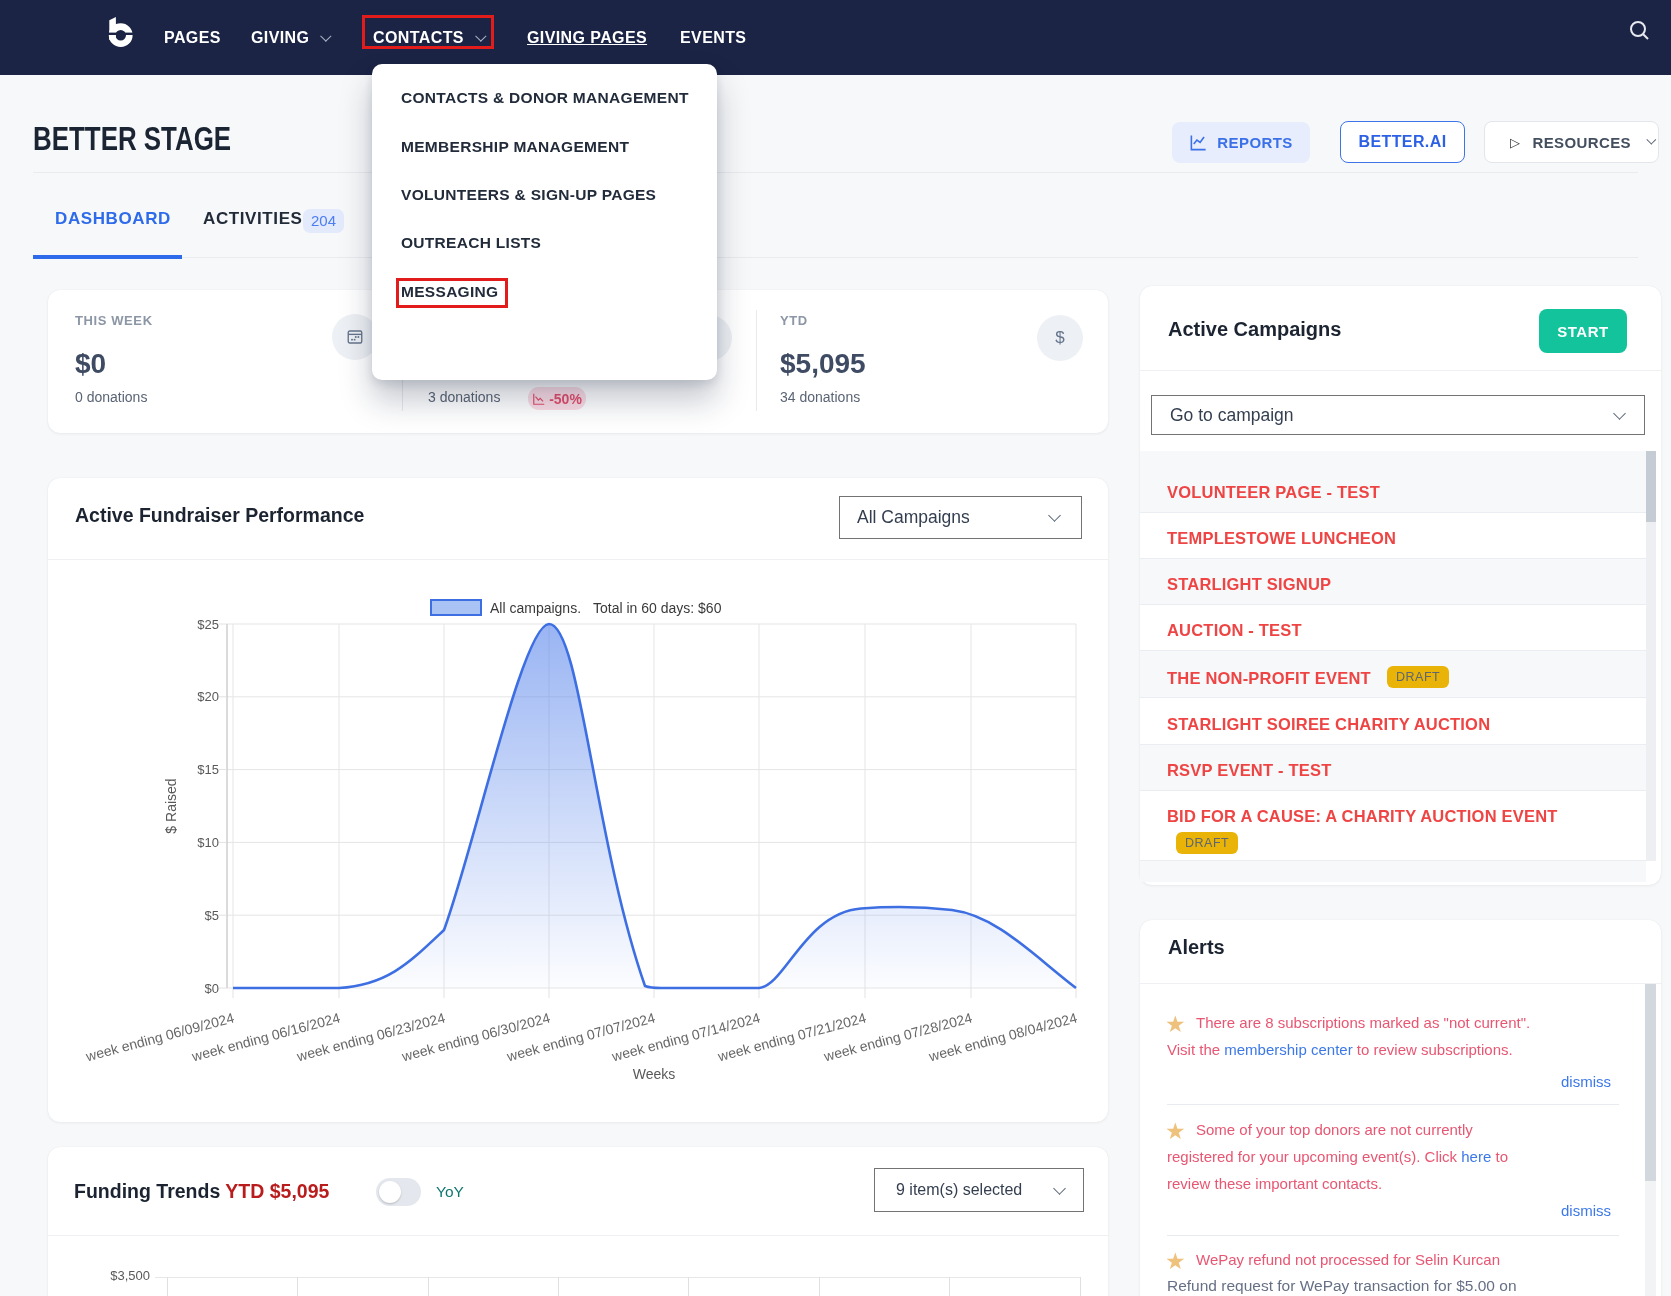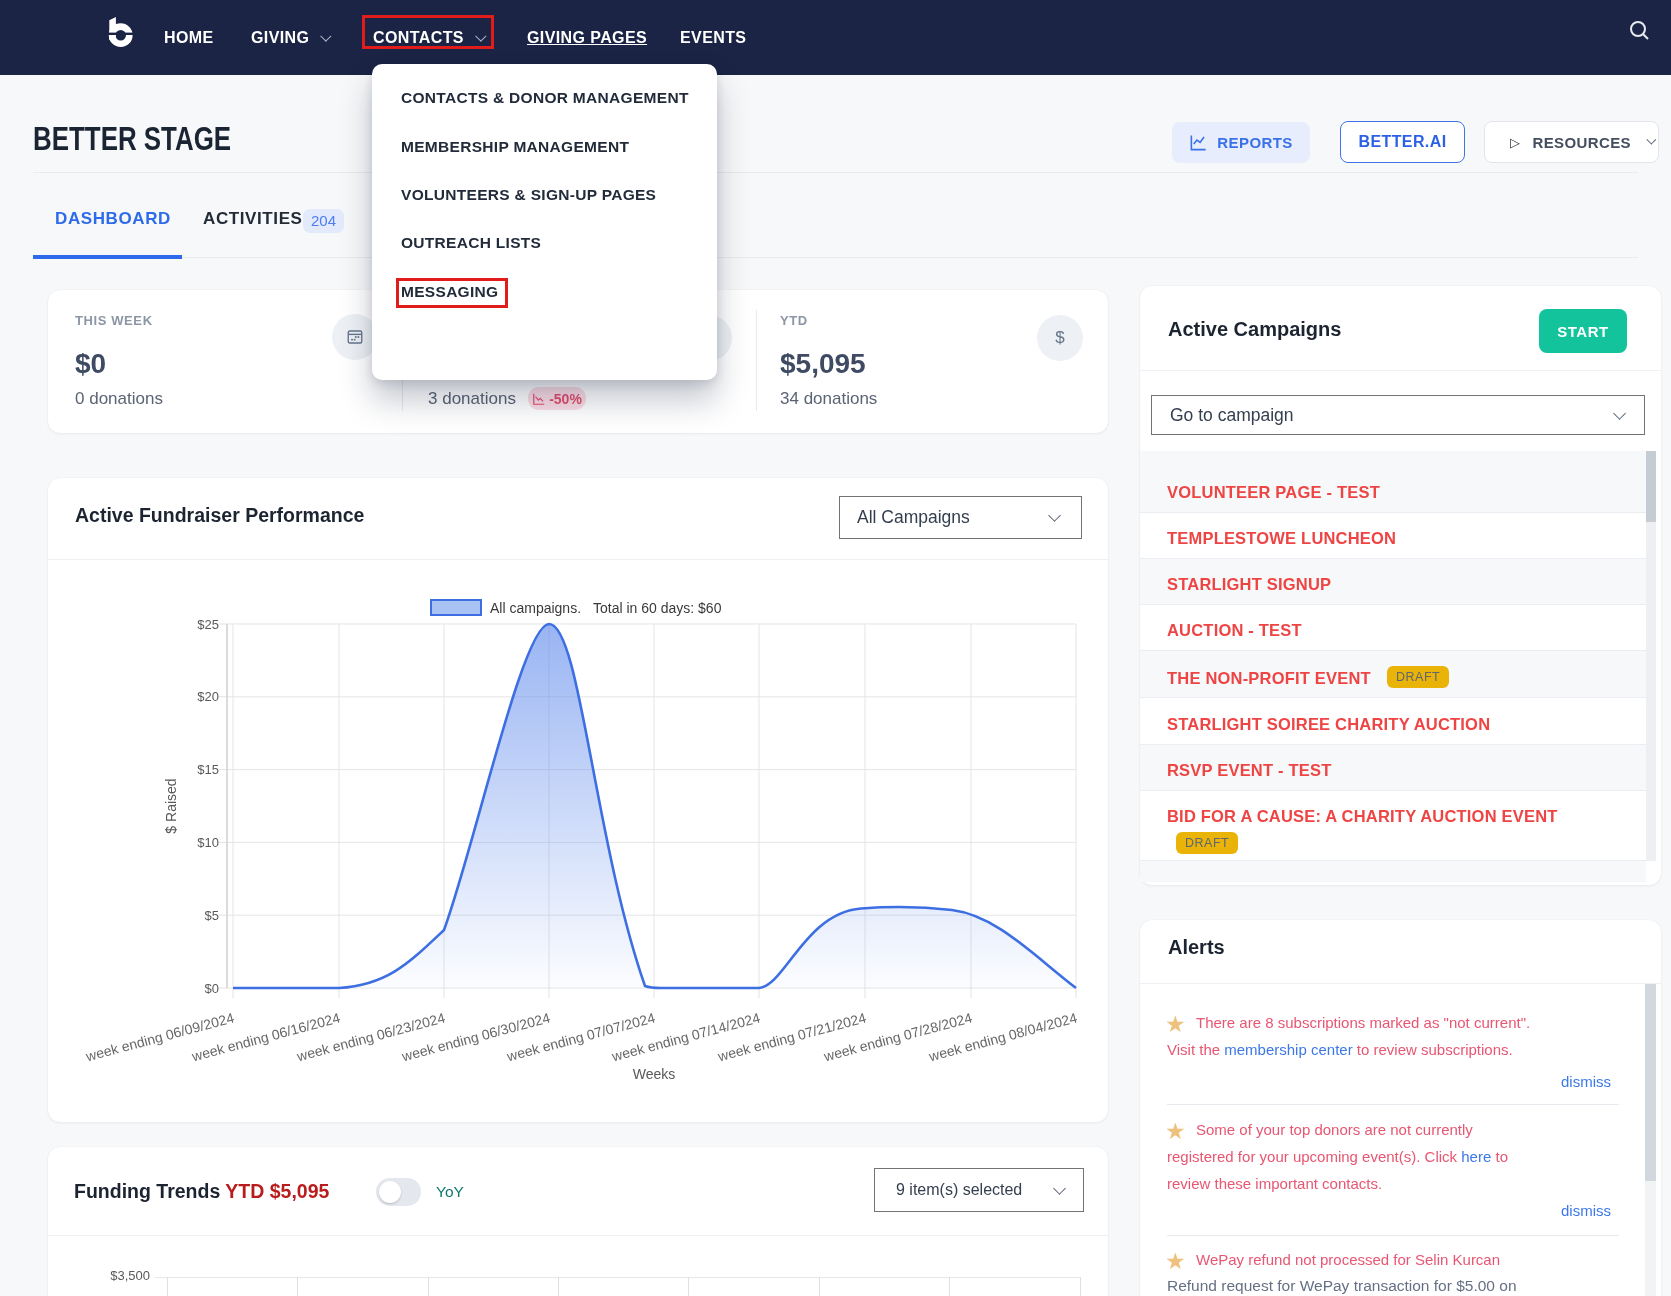--- a/index.html
+++ b/index.html
@@ -15,21 +15,21 @@
 
 #title { position:absolute; left:33px; top:120px; font-size:33px; font-weight:bold; color:#1b2433; letter-spacing:0px; transform:scaleX(0.785); transform-origin:left; }
 .hline { position:absolute; background:#e9ebee; height:1px; }
 
 .tab { position:absolute; top:209px; font-size:17px; font-weight:bold; letter-spacing:0.6px; }
 
 .btn { position:absolute; border-radius:8px; font-weight:bold; font-size:15px; letter-spacing:0.4px; display:flex; align-items:center; justify-content:center; }
 
 .statlabel { position:absolute; font-size:13px; font-weight:bold; color:#8c96a5; letter-spacing:0.6px; }
 .statval { position:absolute; font-size:28px; font-weight:bold; color:#3e4b63; }
-.statsub { position:absolute; font-size:17px; color:#5a6474; }
+.statsub { position:absolute; font-size:14px; color:#5a6474; }
 .statcircle { position:absolute; width:46px; height:46px; border-radius:50%; background:#edf0f4; display:flex; align-items:center; justify-content:center; }
 .vdiv { position:absolute; width:1px; background:#e7eaef; }
 
 .sel { position:absolute; background:#fff; border:1px solid #737373; border-radius:0; color:#333e4f; display:flex; align-items:center; font-size:17.5px; }
 .selchev { width:9px; height:9px; border-right:1.8px solid #5b6676; border-bottom:1.8px solid #5b6676; transform:rotate(45deg); margin-top:-4px; }
 
 .crow { position:absolute; left:1140px; width:506px; border-bottom:1px solid #eaedf1; }
 .clink { color:#ef4444; font-size:16.5px; font-weight:bold; letter-spacing:0.2px; }
 .draft { background:#eab308; color:#5d6672; font-size:12.5px; letter-spacing:0.5px; border-radius:6px; padding:4px 9px; font-weight:normal; }
 
@@ -44,21 +44,21 @@
 </head>
 <body>
 <div id="page">
 
   <div id="nav">
     <svg class="abs" style="left:106px; top:15px;" width="30" height="34" viewBox="0 0 30 34">
       <circle cx="14.7" cy="20.2" r="8.6" fill="none" stroke="#fff" stroke-width="6.6"></circle>
       <polygon points="3.3,5.3 9.9,2.1 9.9,25 3.3,25" fill="#fff"></polygon>
       <rect x="0" y="17.6" width="30" height="2.4" fill="#1b2444"></rect>
     </svg>
-    <span class="navlink" style="left:164px;">HOME</span>
+    <span class="navlink" style="left:164px;">PAGES</span>
     <span class="navlink" style="left:251px;">GIVING<span class="chev"></span></span>
     <span class="navlink" style="left:373px;">CONTACTS<span class="chev"></span></span>
     <span class="navlink" style="left:527px;text-decoration:underline;">GIVING PAGES</span>
     <span class="navlink" style="left:680px;">EVENTS</span>
     <svg class="abs" style="left:1628px; top:19px;" width="24" height="24" viewBox="0 0 24 24" fill="none" stroke="#e8eaf0" stroke-width="2">
       <circle cx="10" cy="10" r="7"></circle>
         <line x1="15.2" y1="15.2" x2="20" y2="20"></line>
     </svg>
   </div>
 

